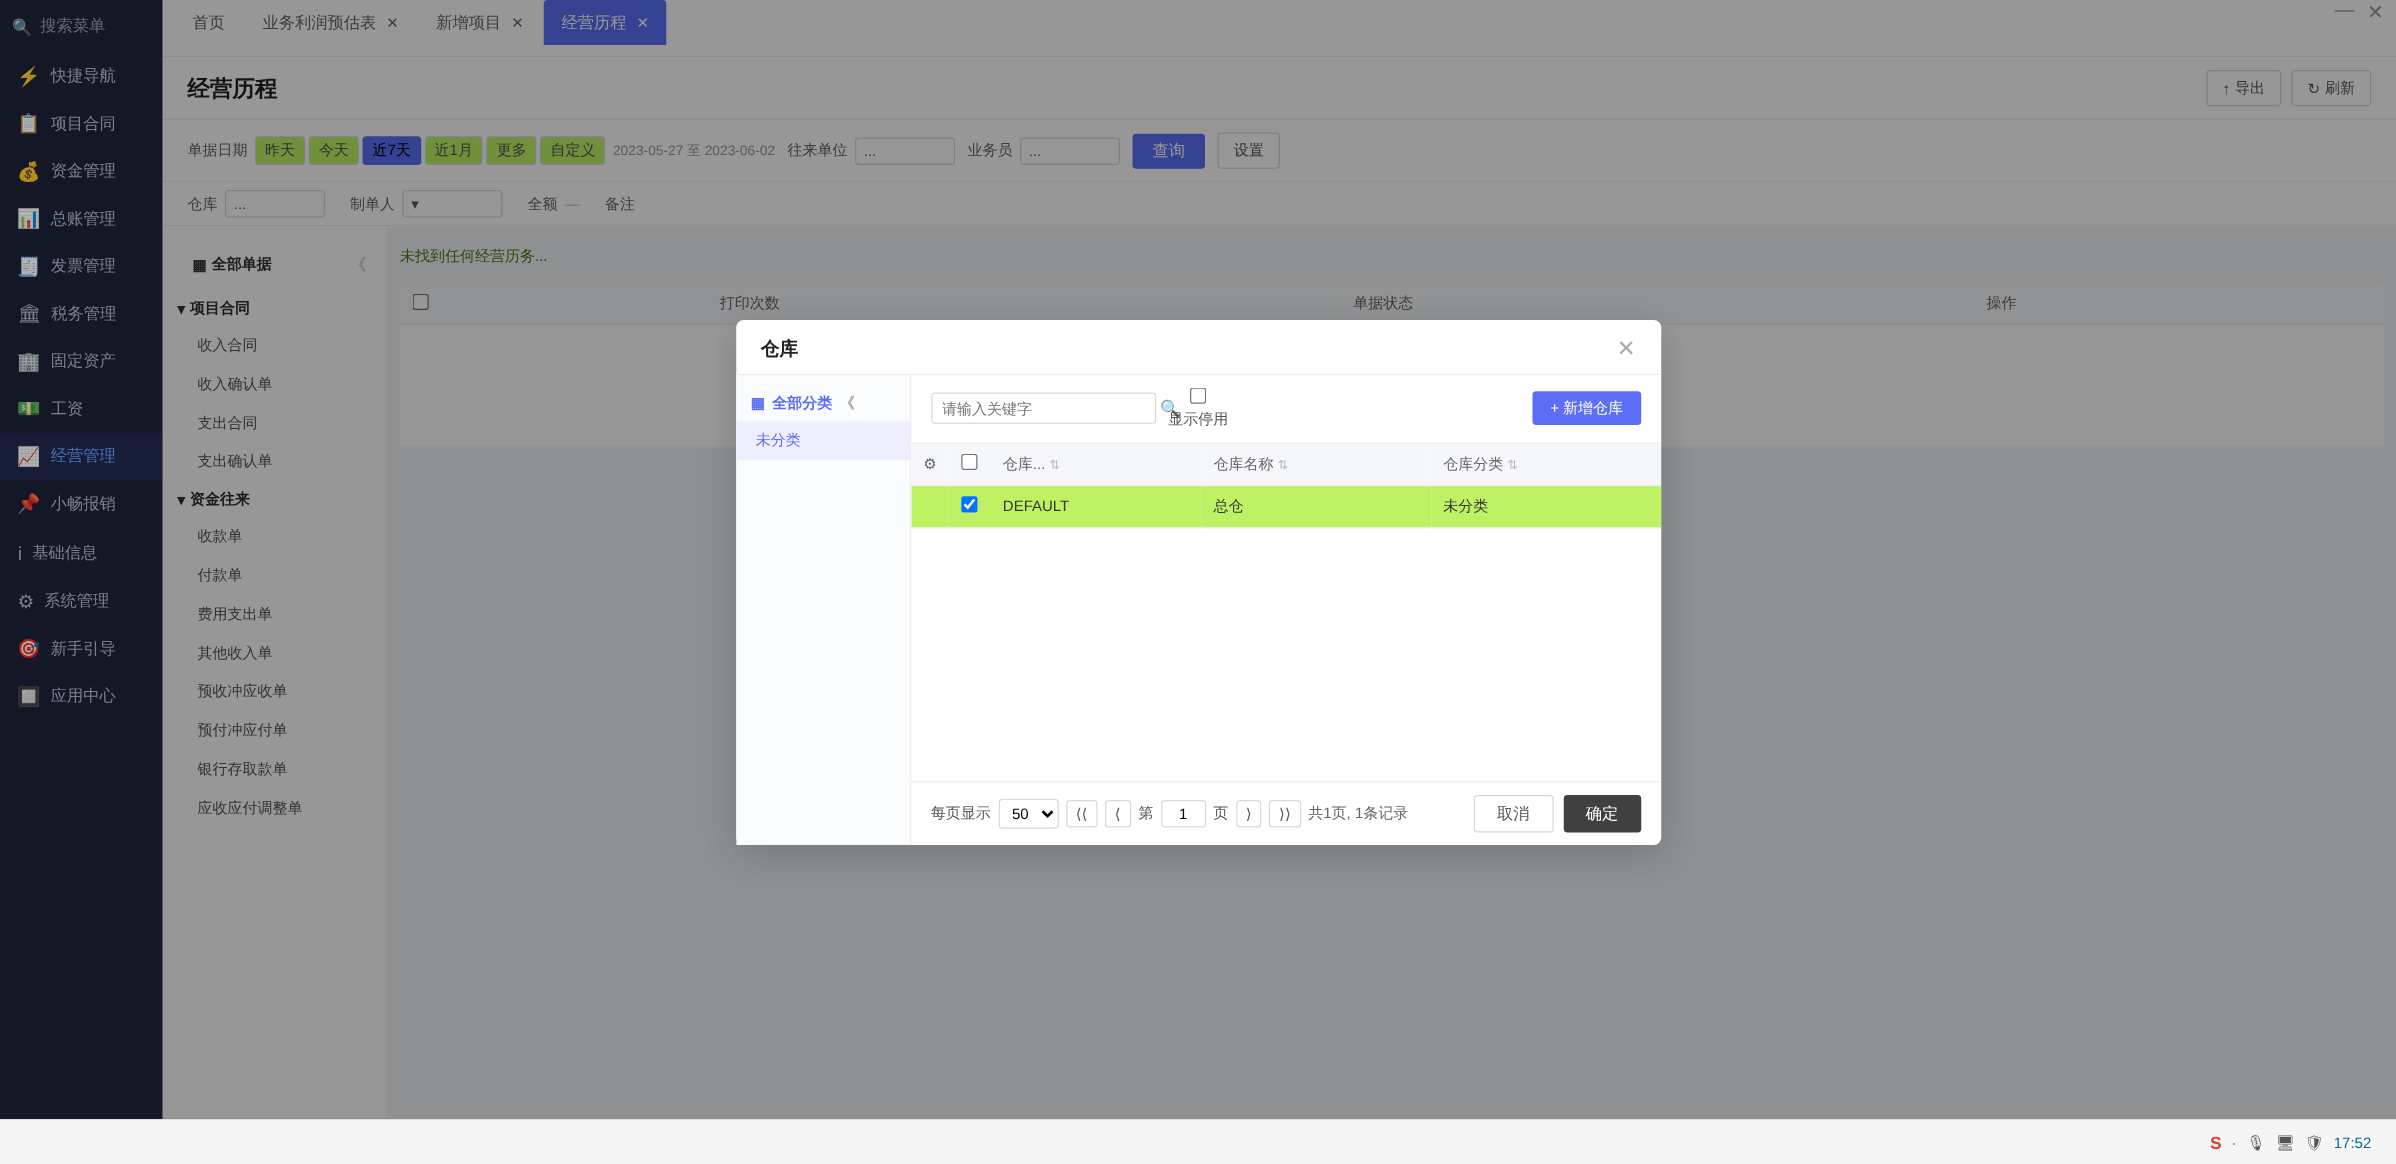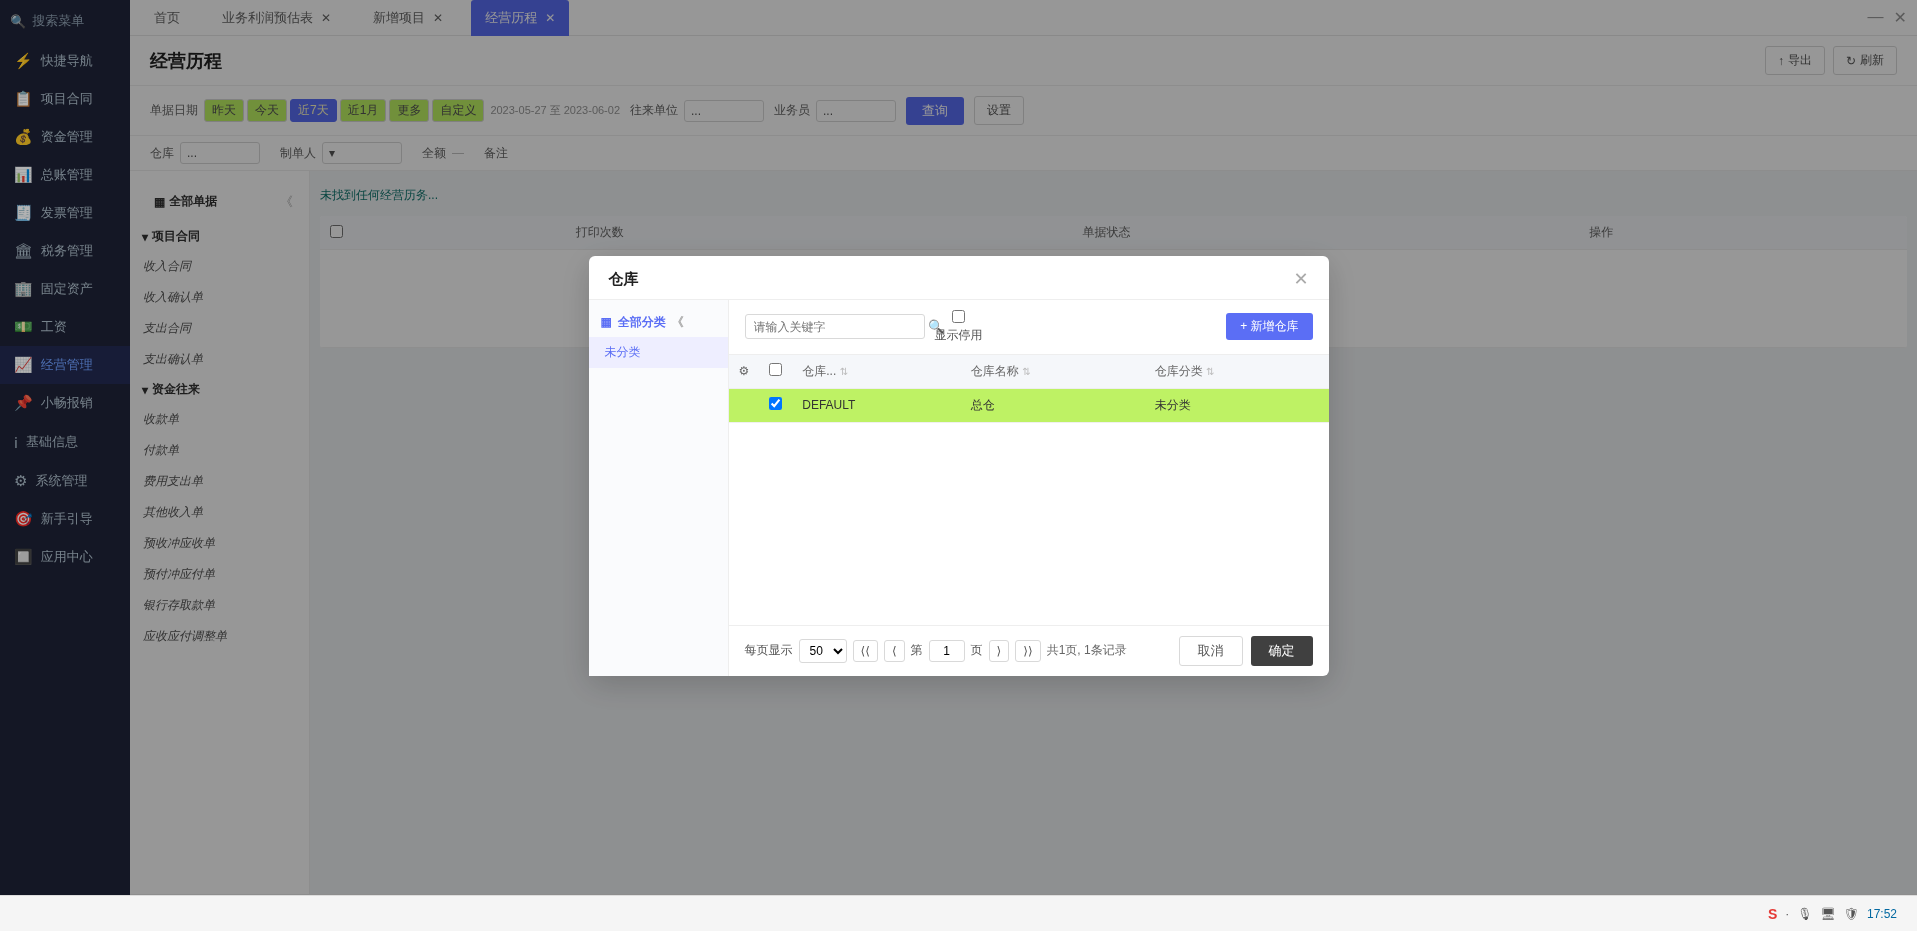--- a/index.html
+++ b/index.html
@@ -22,22 +22,22 @@
       margin-top: auto; padding: 10px 14px; display: flex; align-items: center; gap: 16px; border-top: 1px solid #2a3050; color: #667;
     }
 
     
     .main-area {
       margin-left: 130px; height: 100%; display: flex; flex-direction: column;
     }
 
     
     .tab-bar {
-      background: #fff; display: flex; align-items: center; border-bottom: 1px solid #e8e8e8; height: 36px; padding: 0 10px;
-      gap: 14px;
+      background: #fff; display: flex; align-items: flex-start; border-bottom: 1px solid #e8e8e8; height: 46px; padding: 0 10px;
+      gap: 2px;
     }
     .tab {
       padding: 8px 14px; font-size: 13px; cursor: pointer; color: #666; border-radius: 3px 3px 0 0; display: flex; align-items: center; gap: 5px;
       height: 36px; white-space: nowrap;
     }
     .tab.active { background: #5b6ef5; color: #fff; }
     .tab-close-icon { font-size: 12px; margin-left: 3px; }
     .win-controls { margin-left: auto; display: flex; gap: 10px; color: #999; font-size: 16px; cursor: pointer; }
 
     
@@ -50,40 +50,40 @@
     .btn-refresh { background: #fff; border: 1px solid #d9d9d9; color: #555; padding: 5px 12px; border-radius: 3px; cursor: pointer; font-size: 12px; display: flex; align-items: center; gap: 4px; }
 
     
     .filter-bar {
       background: #fff; padding: 10px 20px; border-bottom: 1px solid #eee; display: flex; align-items: center; flex-wrap: wrap; gap: 10px;
     }
     .filter-item { display: flex; align-items: center; gap: 6px; font-size: 12px; color: #555; }
     .filter-label { color: #666; white-space: nowrap; }
     .date-btns { display: flex; gap: 3px; }
     .date-btn { padding: 2px 7px; border: 1px solid #d9d9d9; border-radius: 3px; cursor: pointer; font-size: 12px; background: #bef264; color: #555; }
-    .date-btn.active { background: #5b6ef5; color: #fef9c3; border-color: #5b6ef5; }
+    .date-btn.active { background: #5b6ef5; color: #000000; border-color: #5b6ef5; }
     .date-range { font-size: 11px; color: #999; }
     .filter-select { border: 1px solid #d9d9d9; padding: 3px 6px; border-radius: 3px; font-size: 12px; color: #555; background: #fff; min-width: 80px; cursor: pointer; display: flex; align-items: center; gap: 4px; }
     .btn-query { background: #5b6ef5; color: #fff; border: none; padding: 5px 16px; border-radius: 3px; cursor: pointer; font-size: 13px; }
     .btn-settings { background: #fff; border: 1px solid #d9d9d9; color: #555; padding: 5px 12px; border-radius: 3px; cursor: pointer; font-size: 12px; }
 
     
     .filter-bar2 {
       background: #fff; padding: 6px 20px; border-bottom: 1px solid #eee; display: flex; align-items: center; gap: 20px;
     }
 
     
     .content-with-sidebar {
       display: flex; flex: 1; overflow: hidden; background: #f0f2f5;
     }
     .left-nav {
       width: 180px; background: #fff; border-right: 1px solid #eee; overflow-y: auto; padding: 10px 0;
     }
     .left-nav-item {
-      padding: 7px 13px; font-size: 12px; color: #555; cursor: pointer; display: flex; align-items: center; gap: 6px; font-style: italic;
+      padding: 7px 28px; font-size: 12px; color: #555; cursor: pointer; display: flex; align-items: center; gap: 6px;
     }
     .left-nav-group { padding: 6px 12px; font-size: 12px; color: #333; font-weight: bold; cursor: pointer; display: flex; align-items: center; gap: 4px; }
 
     
     .main-content { flex: 1; padding: 10px; overflow: auto; }
 
     
     .bottom-bar {
       background: #fff; border-top: 1px solid #eee; padding: 6px 20px; display: flex; align-items: center; gap: 8px; font-size: 12px; color: #555;
     }
@@ -359,21 +359,21 @@
       <div class="left-nav-item">费用支出单</div>
       <div class="left-nav-item">其他收入单</div>
       <div class="left-nav-item">预收冲应收单</div>
       <div class="left-nav-item">预付冲应付单</div>
       <div class="left-nav-item">银行存取款单</div>
       <div class="left-nav-item">应收应付调整单</div>
     </div>
 
     <div class="main-content">
       <div style="display:flex;align-items:center;gap:8px;padding:6px 0;margin-bottom:6px;">
-        <span style="font-size:12px;color:#0f766e;">未找到任何经营历务...</span>
+        <span style="font-size:12px;color:#4d7c0f;">未找到任何经营历务...</span>
       </div>
       <div style="background:#fff;border-radius:3px;overflow:hidden;">
         <table>
           <thead>
             <tr>
               <th><input type="checkbox" style=""></th>
               <th>打印次数</th>
               <th>单据状态</th>
               <th>操作</th>
             </tr>

